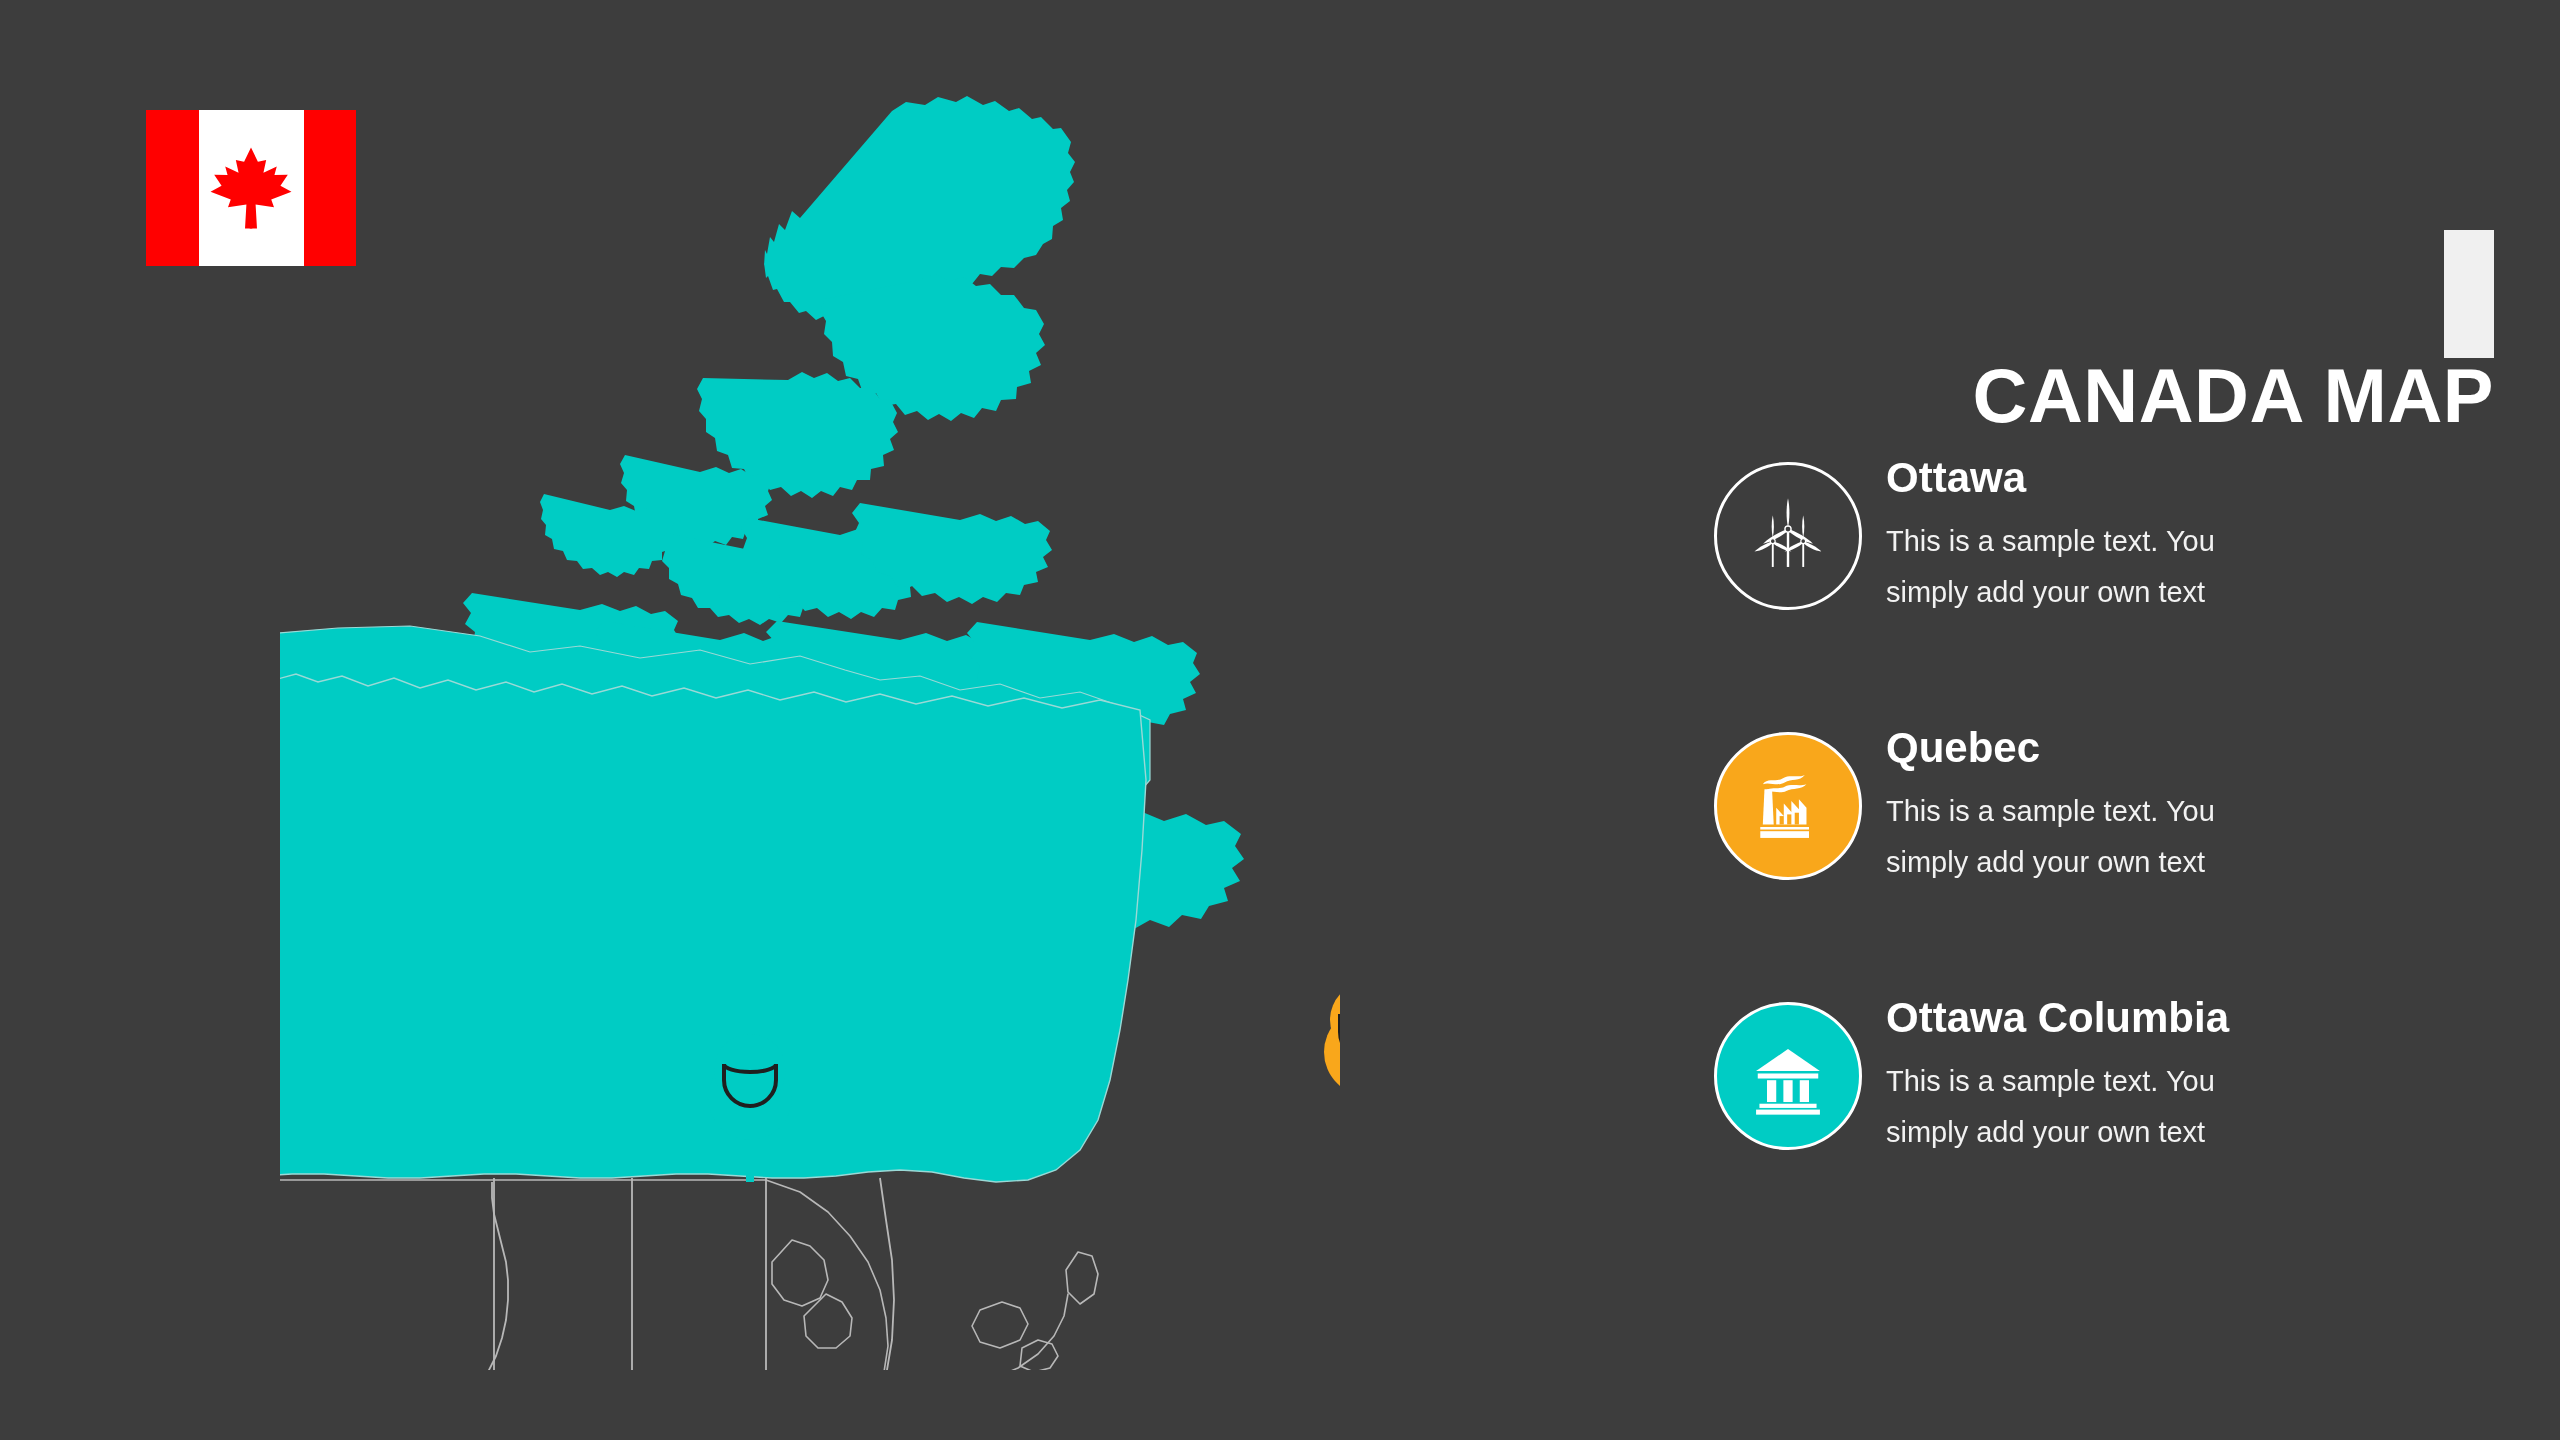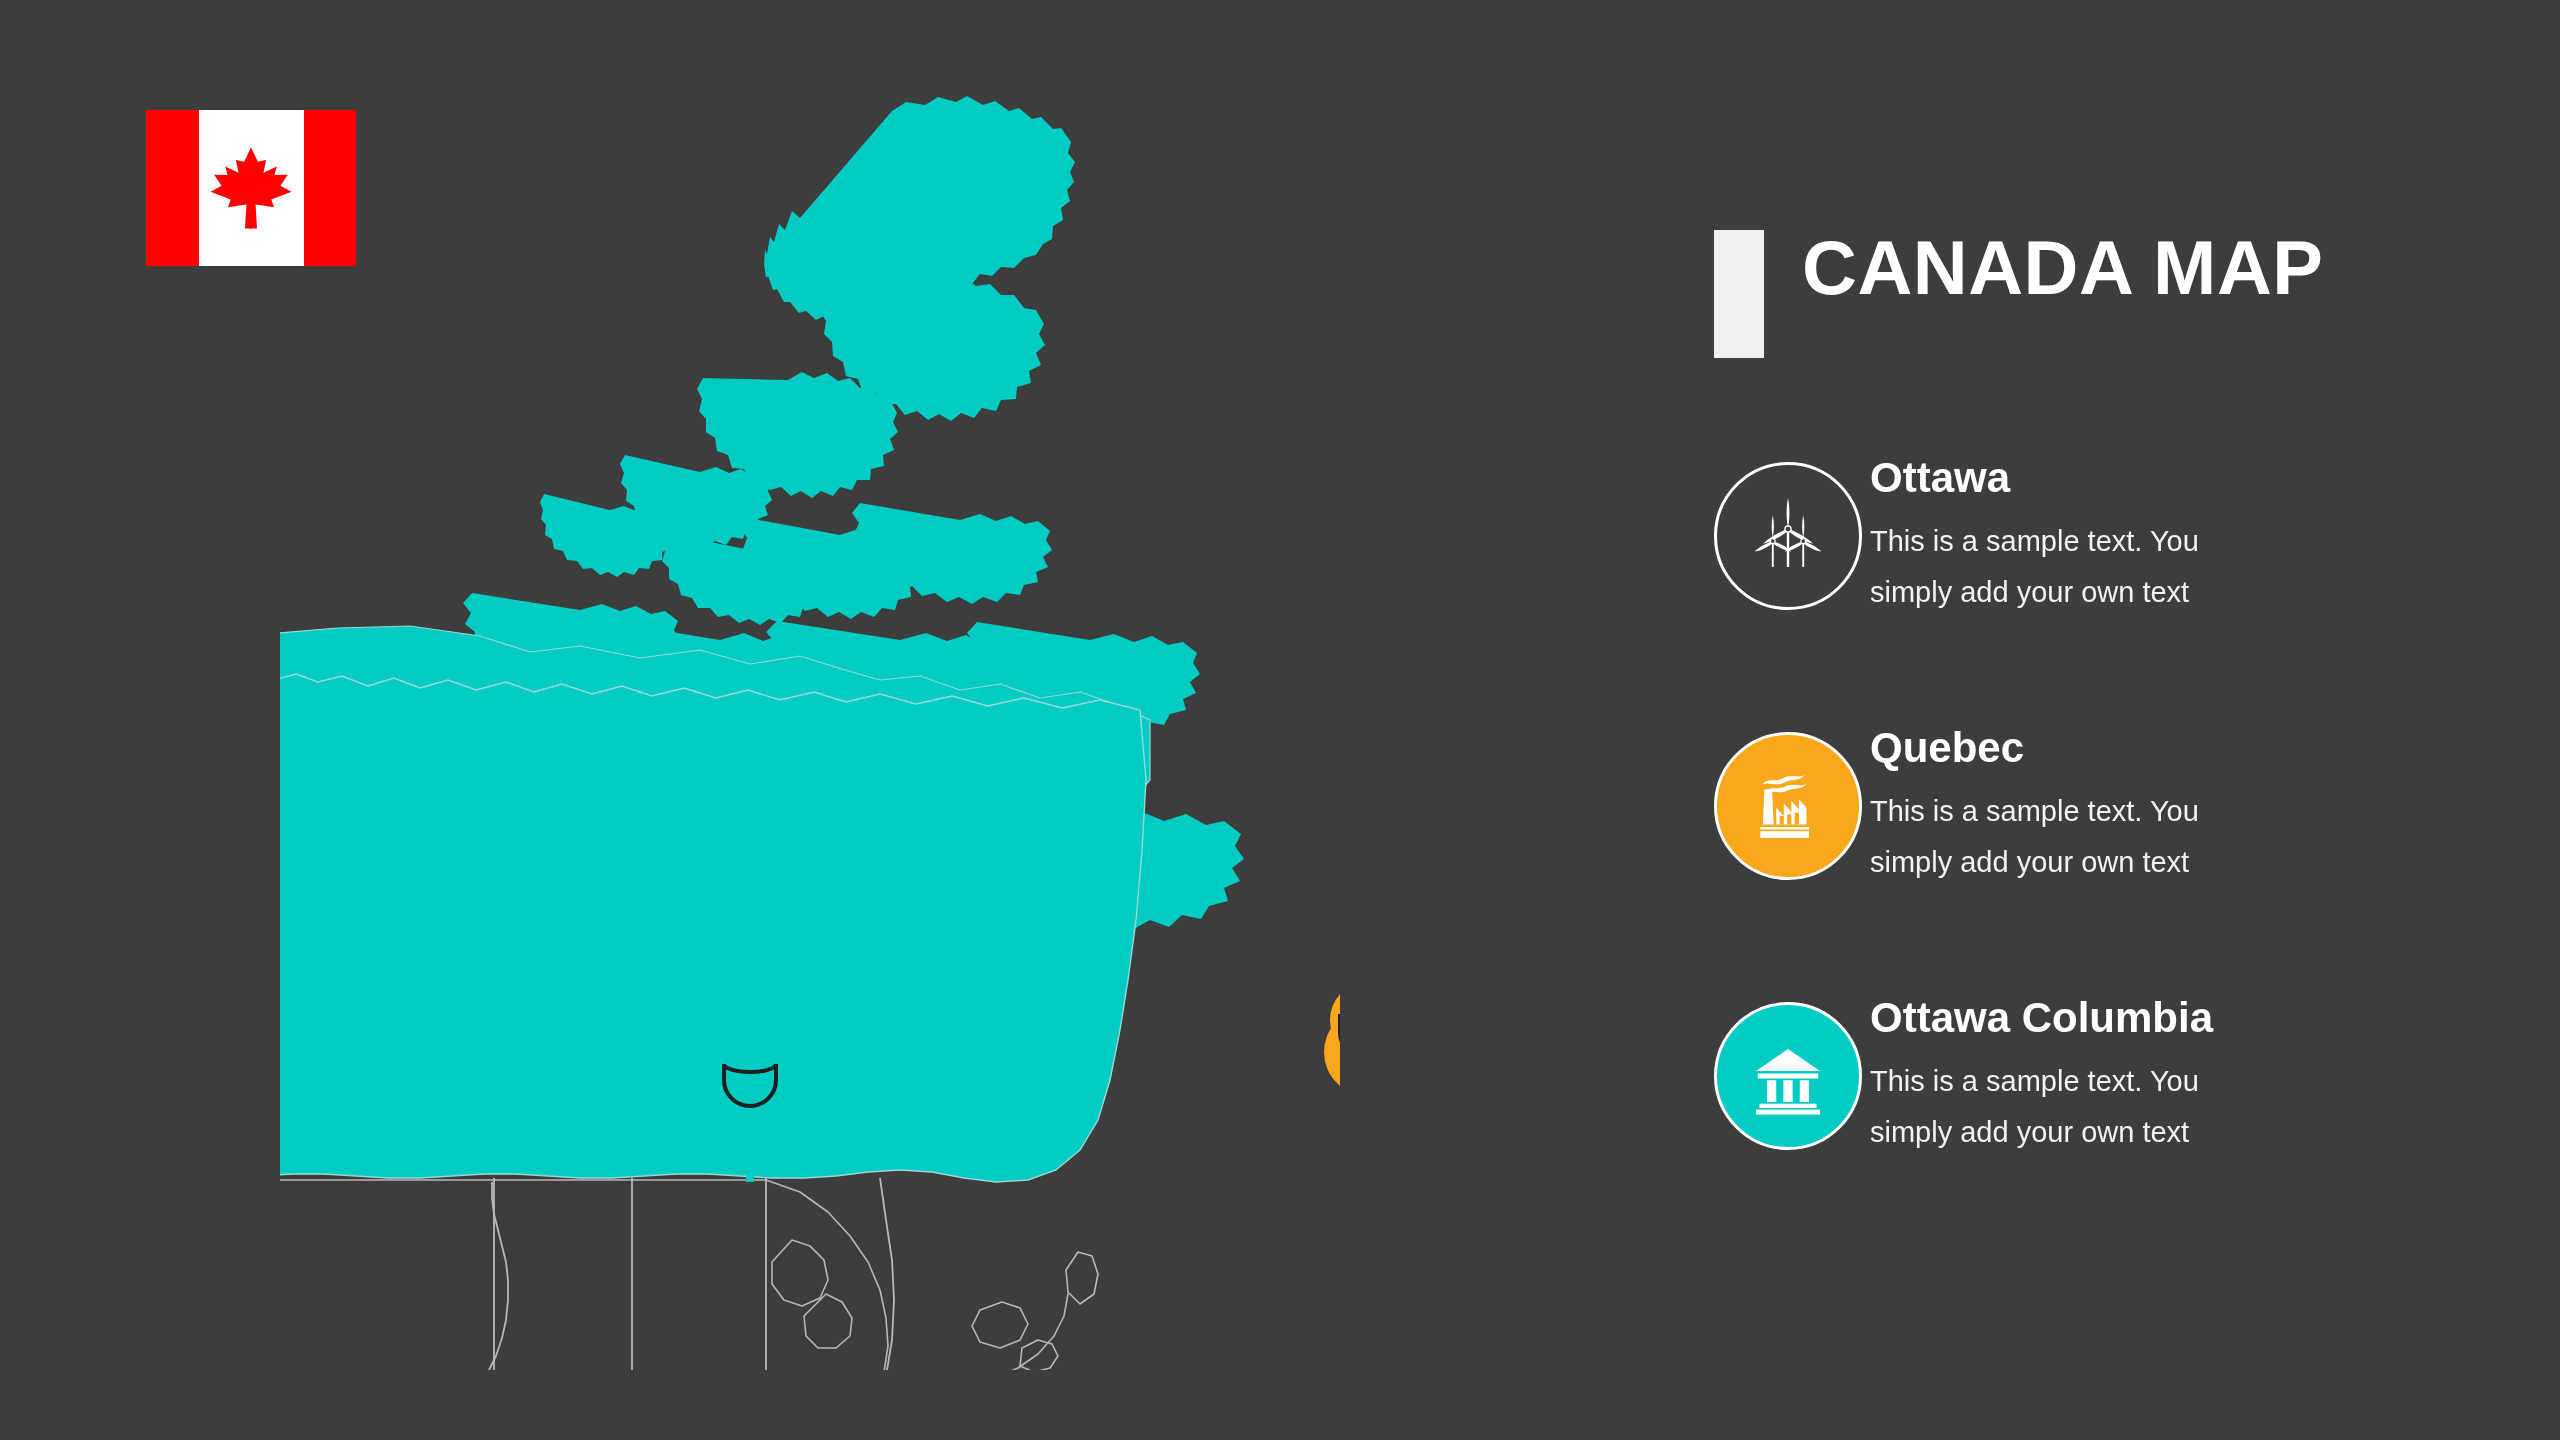--- a/index.html
+++ b/index.html
@@ -64,22 +64,23 @@
   
   #panel {
     position: absolute;
     left: 1714px;
     top: 230px;
     width: 780px;
   }
 
   #title-row {
     display: flex;
-    align-items: flex-start;
+    align-items: flex-end;
     height: 130px;
+    flex-direction: column;
   }
   #title-accent {
     width: 50px;
     height: 128px;
     background: #f0f0f0;
     flex: 0 0 auto;
   }
   #title-text {
     margin-left: 38px;
     color: #ffffff;
@@ -115,21 +116,21 @@
   .badge.outline {
     border: 3px solid #ffffff;
     background: transparent;
   }
   .badge.filled {
     border: 3px solid #ffffff;
   }
   .badge svg { display: block; }
 
   .item-body {
-    margin-left: 8px;
+    margin-left: 24px;
     padding-top: 4px;
   }
   .item-title {
     color: #ffffff;
     font-size: 42px;
     font-weight: bold;
     line-height: 1.05;
     white-space: nowrap;
   }
   .item-desc {

